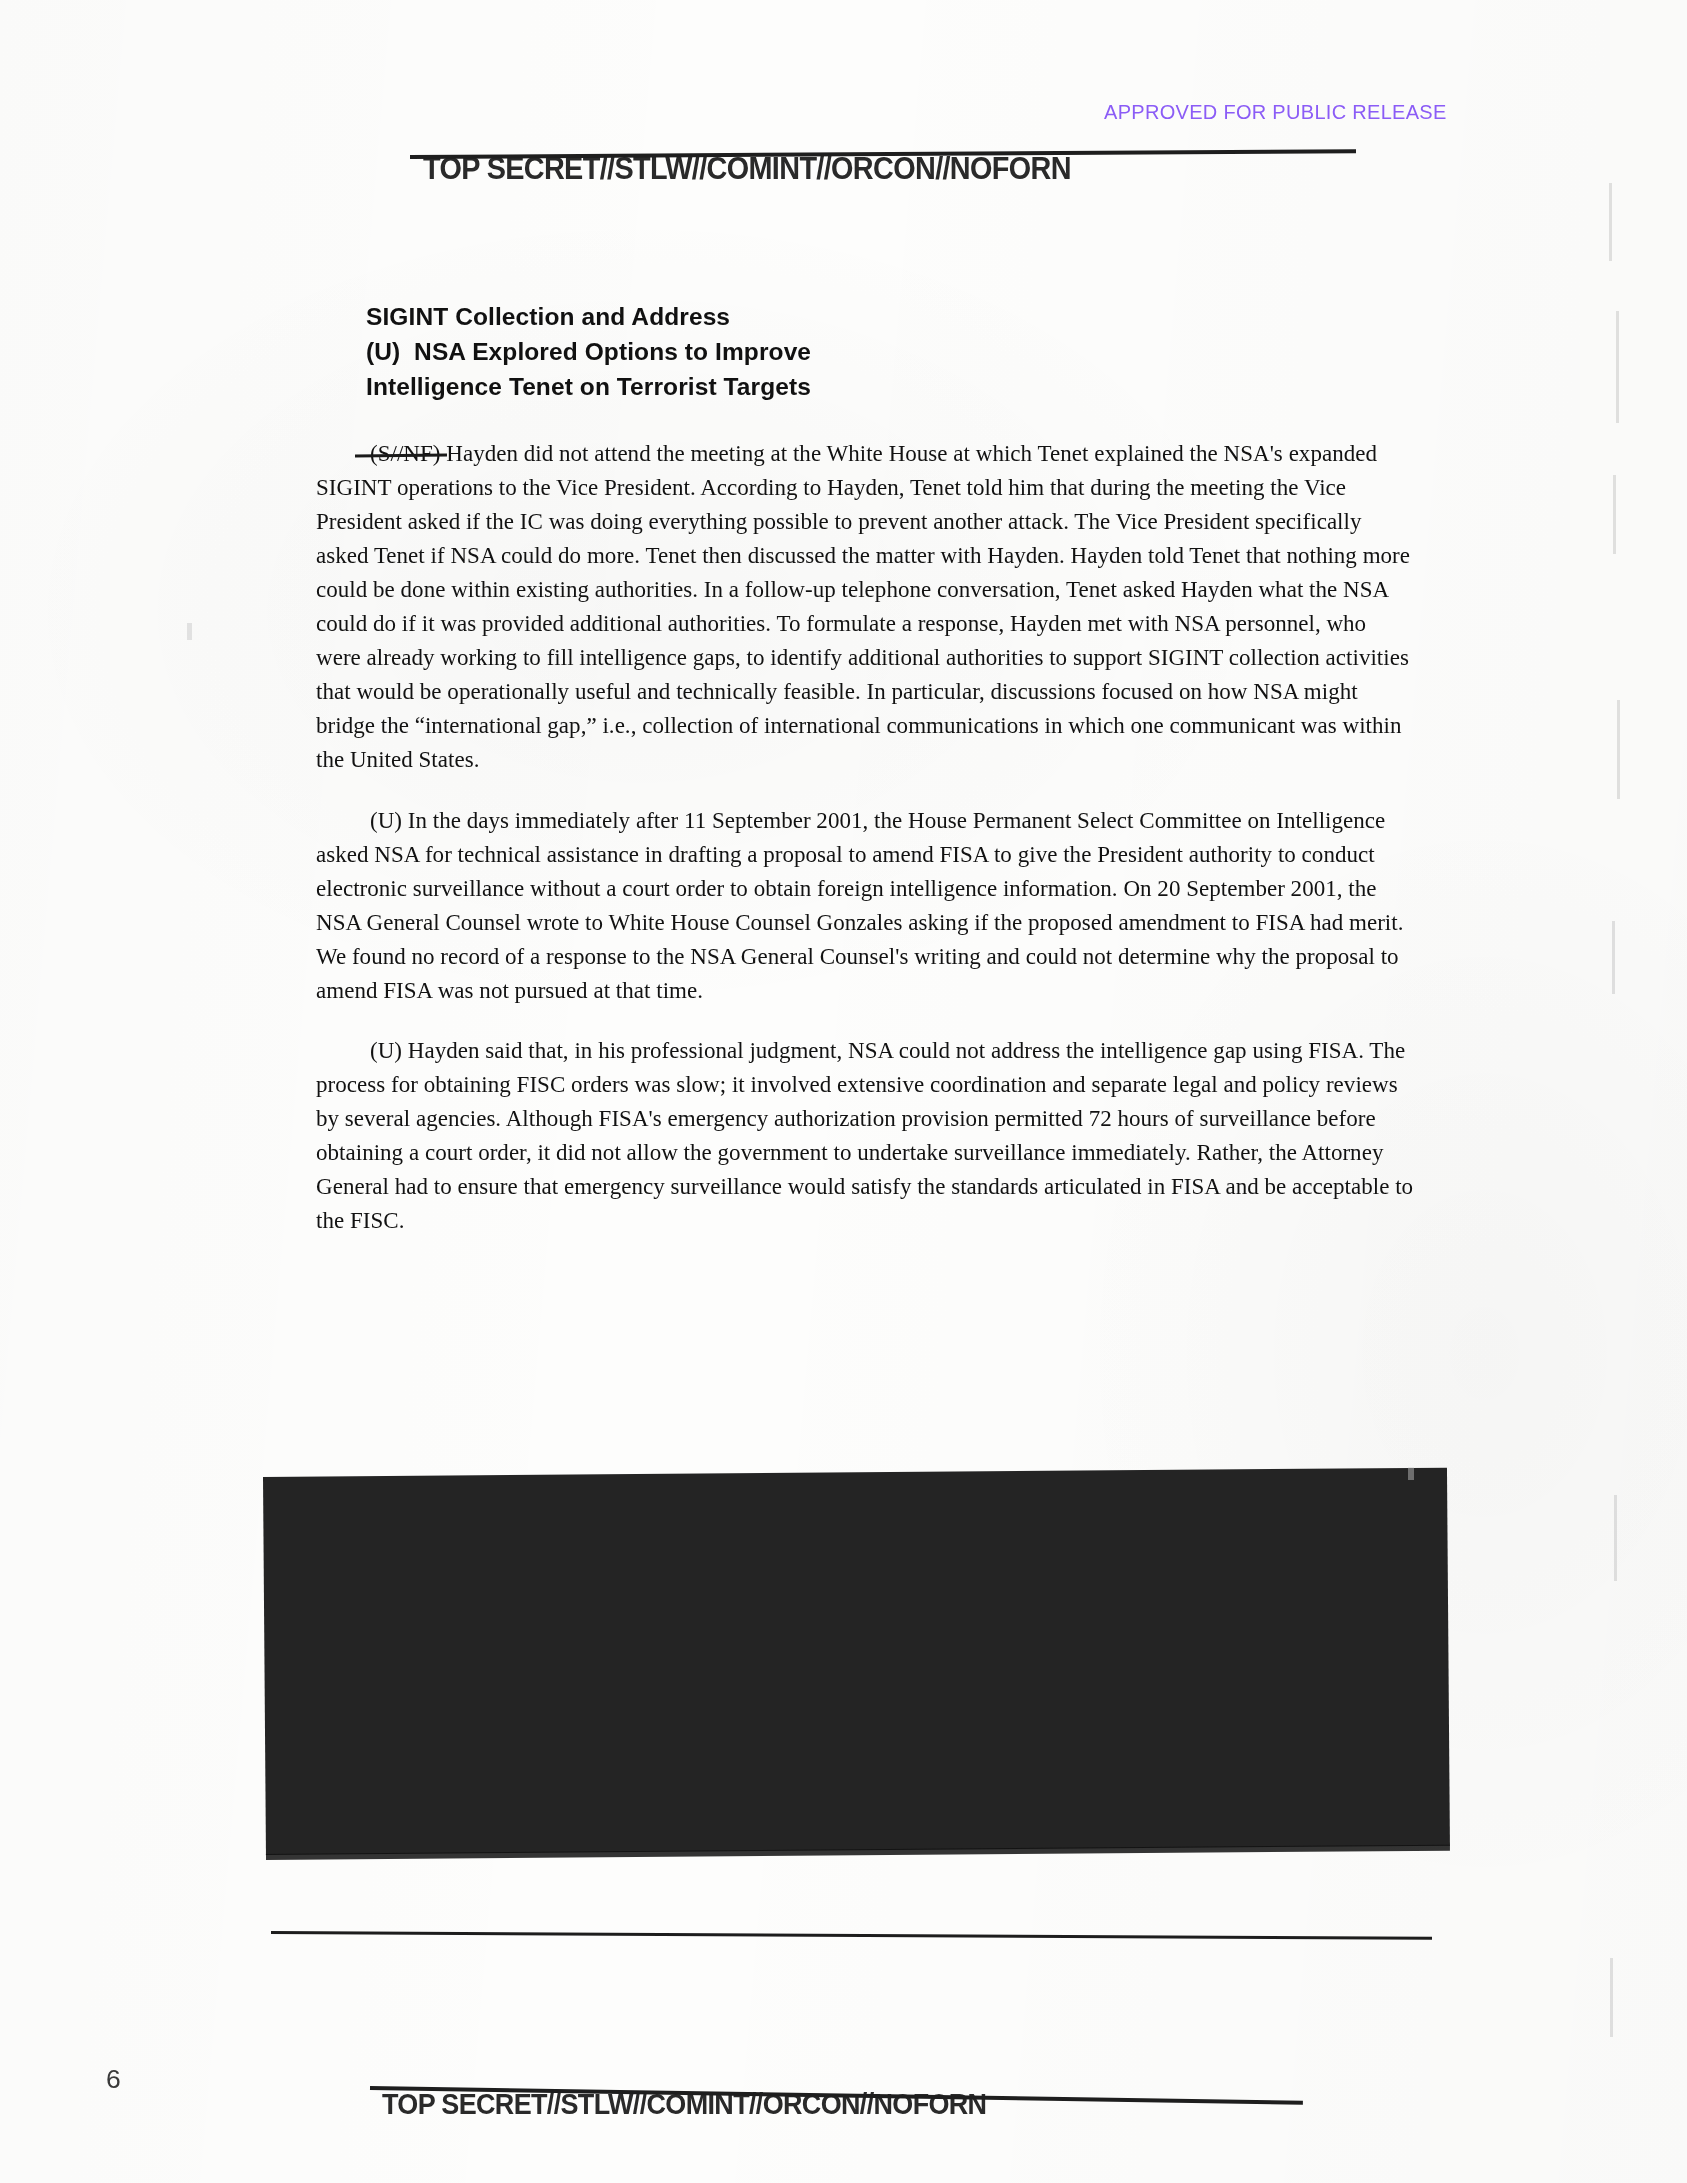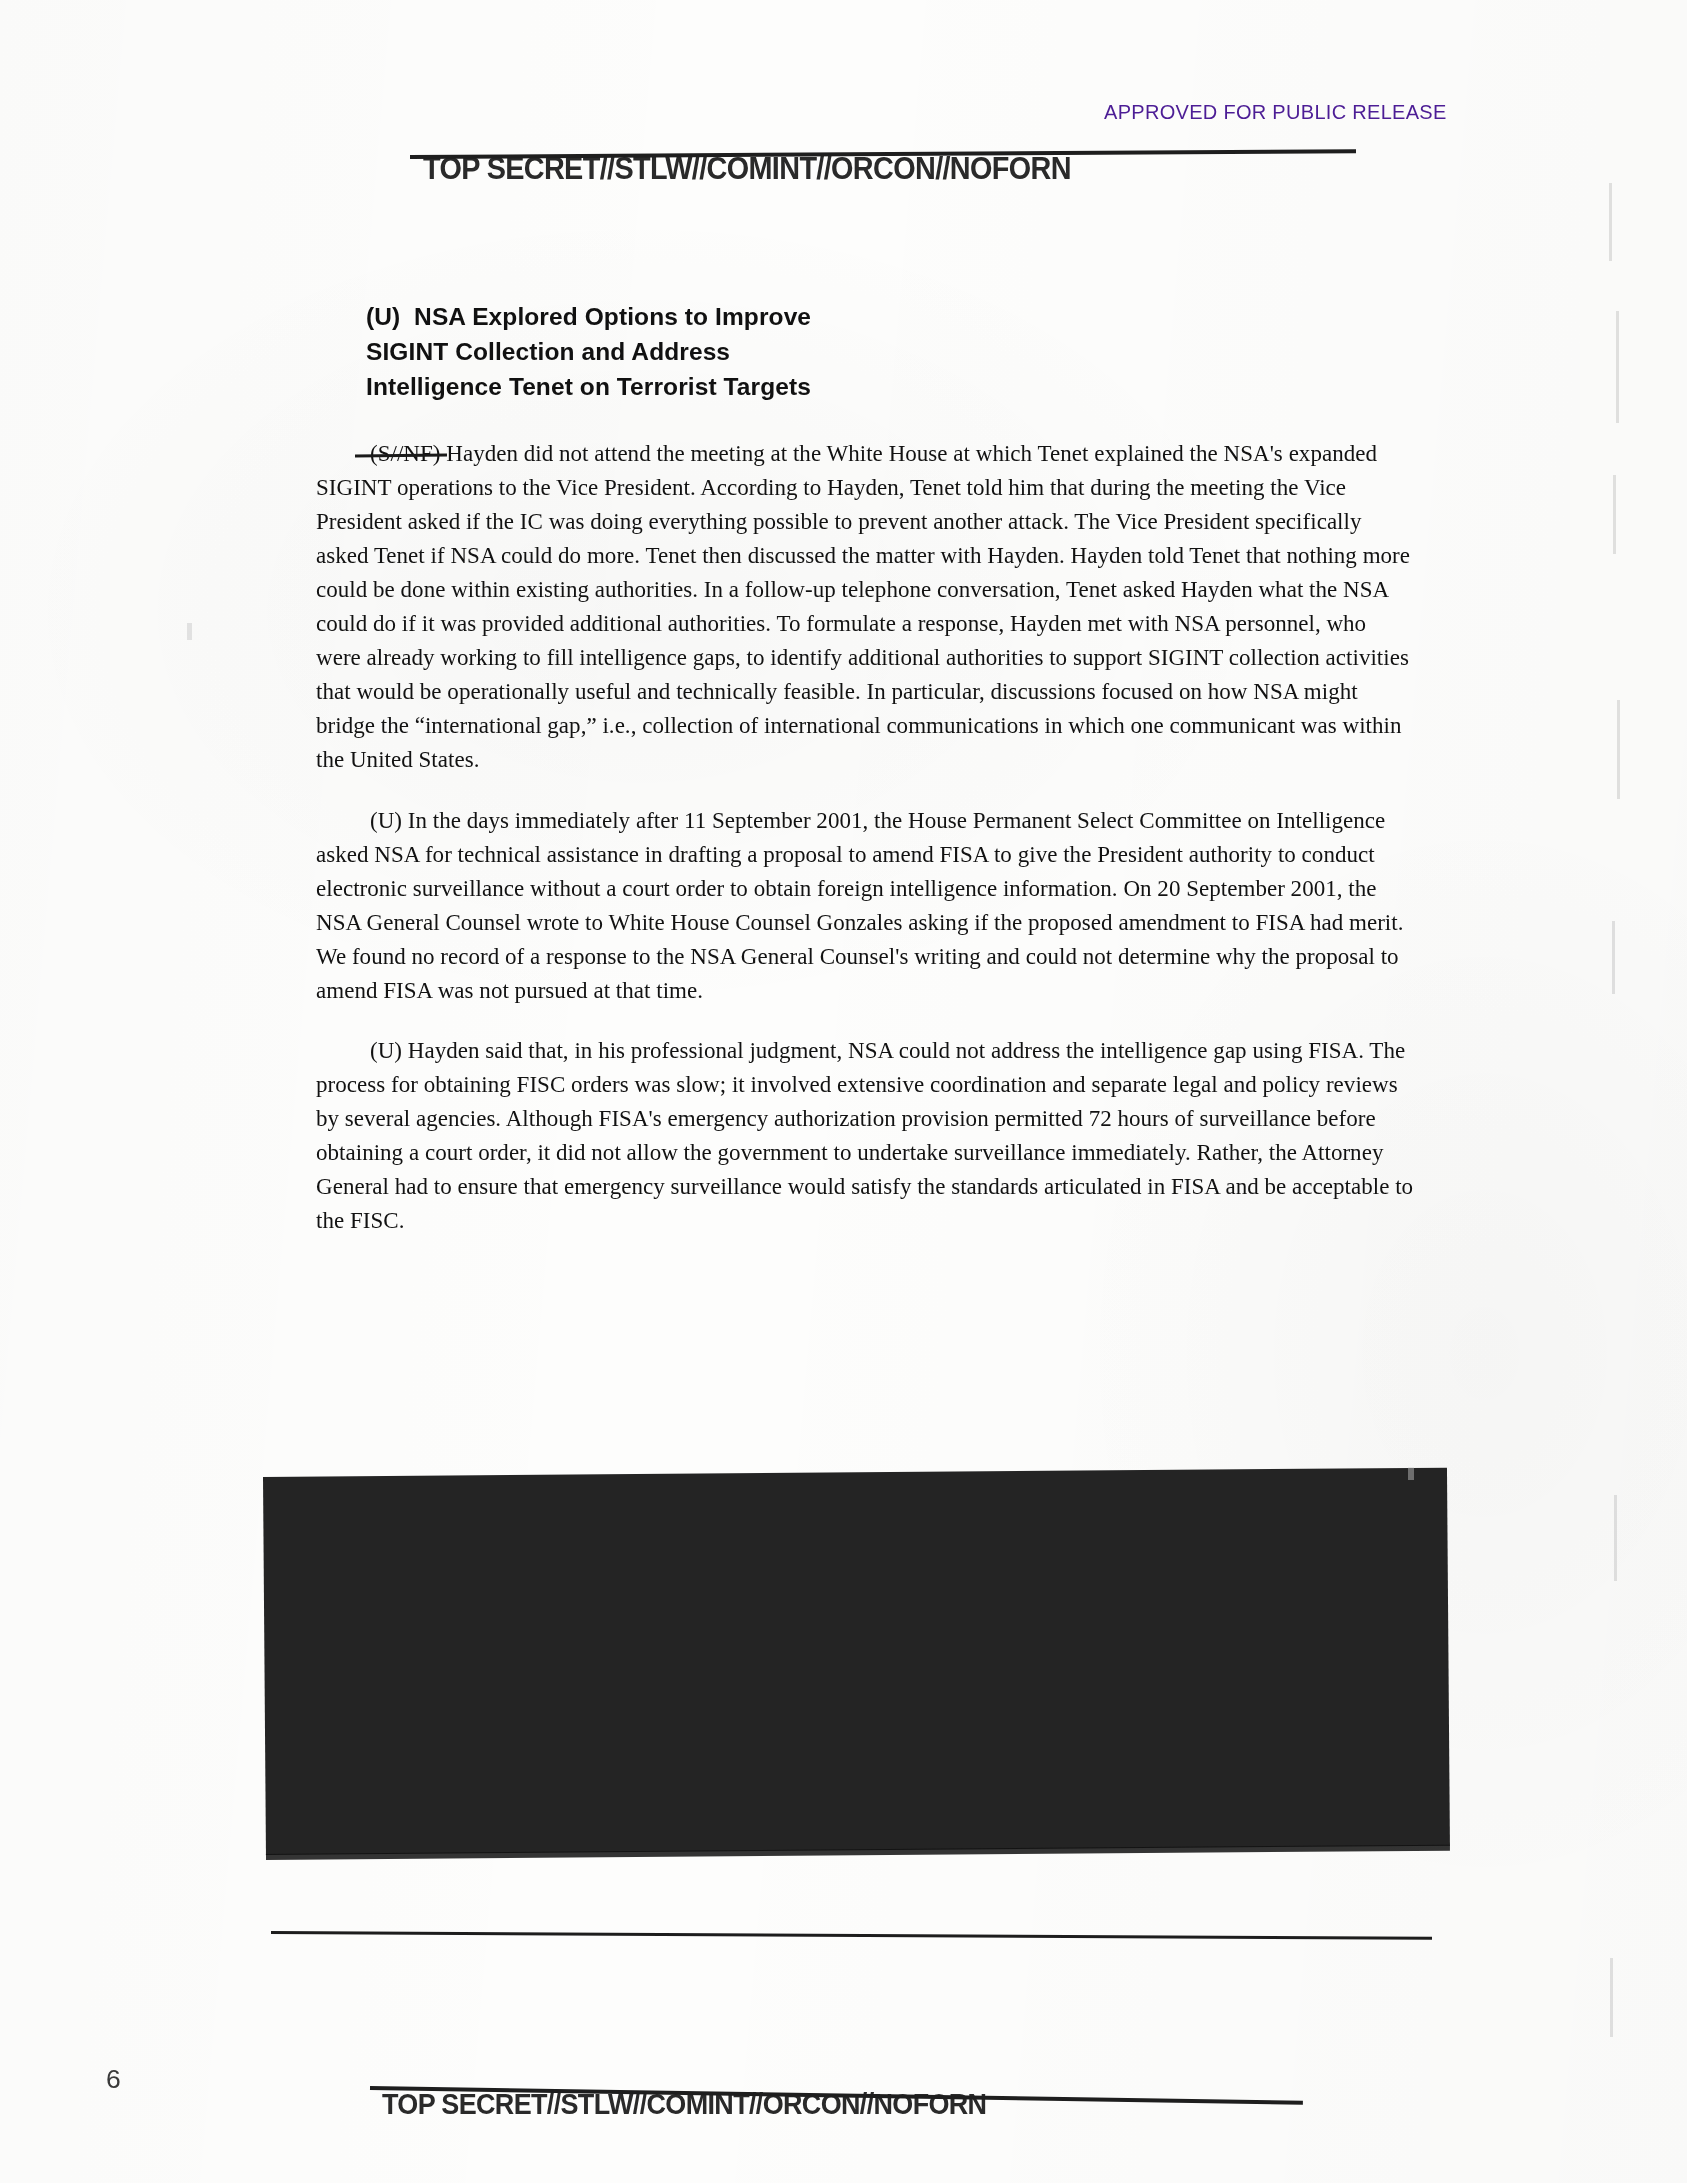--- a/index.html
+++ b/index.html
@@ -30,21 +30,21 @@
   }
 
   
   .release-stamp {
     position: absolute;
     left: 1104px;
     top: 101px;
     font-family: "Liberation Sans", "DejaVu Sans", sans-serif;
     font-size: 20px;
     letter-spacing: 0.3px;
-    color: #4c1d95;
+    color: #8b5cf6;
     white-space: nowrap;
   }
 
   .banner {
     position: absolute;
     font-family: "Liberation Sans", "DejaVu Sans", sans-serif;
     font-weight: bold;
     white-space: nowrap;
     color: #2a2a2a;
     margin-top: 28px;
@@ -211,22 +211,22 @@
   <div class="scan-tint"></div>
 
   <div class="release-stamp">APPROVED FOR PUBLIC RELEASE</div>
 
   <div class="banner banner-top">
     <span class="banner-text">TOP SECRET//STLW//COMINT//ORCON//NOFORN</span>
   </div>
   <div class="strike-line strike-top"></div>
 
   <div class="doc-title">
+    <span class="tl">SIGINT Collection and Address</span>
     <span class="tl">(U)  NSA Explored Options to Improve</span>
-    <span class="tl">SIGINT Collection and Address</span>
     <span class="tl">Intelligence Tenet on Terrorist Targets</span>
   </div>
 
   <div class="body-col">
 
     <p class="para">
       <span class="marking-struck">(S//NF)</span><span>  Hayden did not attend the meeting at the White House at which Tenet explained the NSA's expanded SIGINT operations to the Vice President.  According to Hayden, Tenet told him that during the meeting the Vice President asked if the IC was doing everything possible to prevent another attack.  The Vice President specifically asked Tenet if NSA could do more.  Tenet then discussed the matter with Hayden.  Hayden told Tenet that nothing more could be done within existing authorities.  In a follow-up telephone conversation, Tenet asked Hayden what the NSA could do if it was provided additional authorities.  To formulate a response, Hayden met with NSA personnel, who were already working to fill intelligence gaps, to identify additional authorities to support SIGINT collection activities that would be operationally useful and technically feasible.  In particular, discussions focused on how NSA might bridge the “international gap,” i.e., collection of international communications in which one communicant was within the United States.</span>
     </p>
 
     <p class="para">

